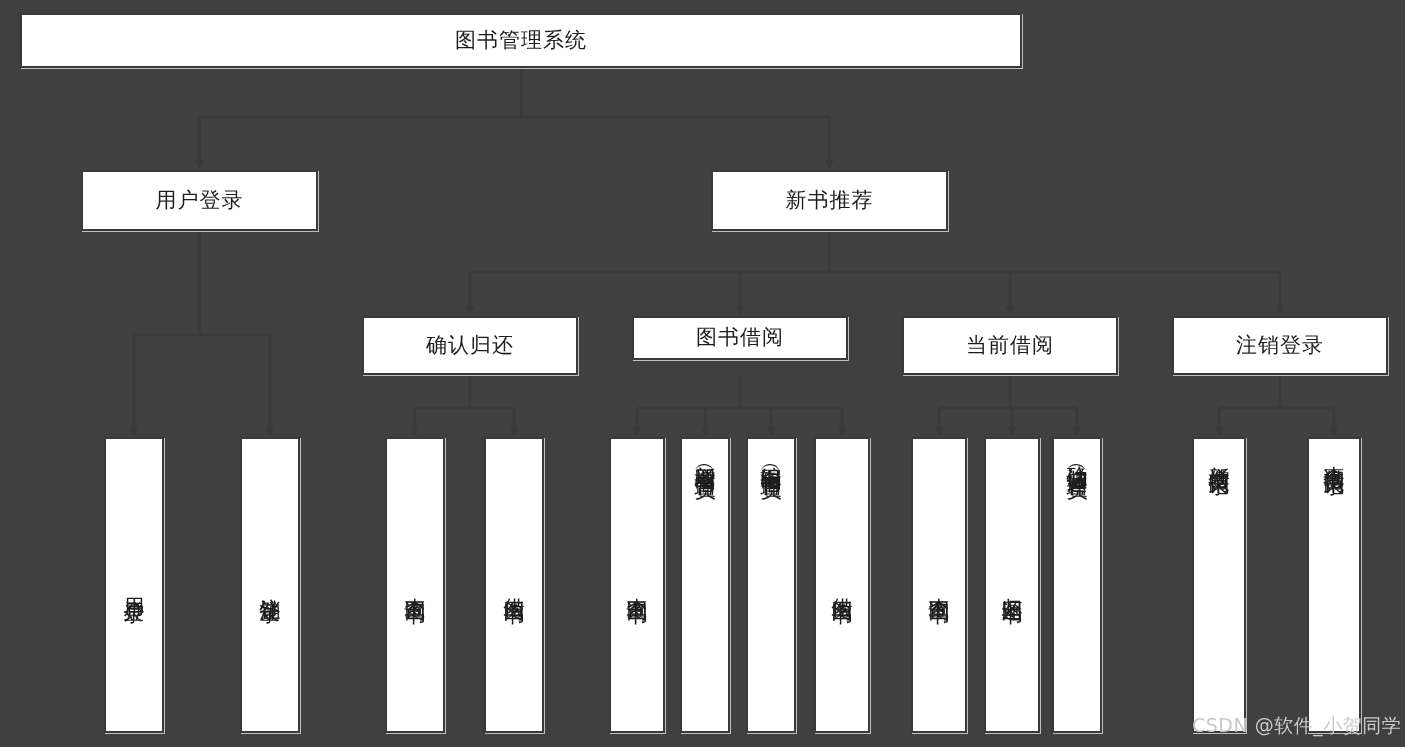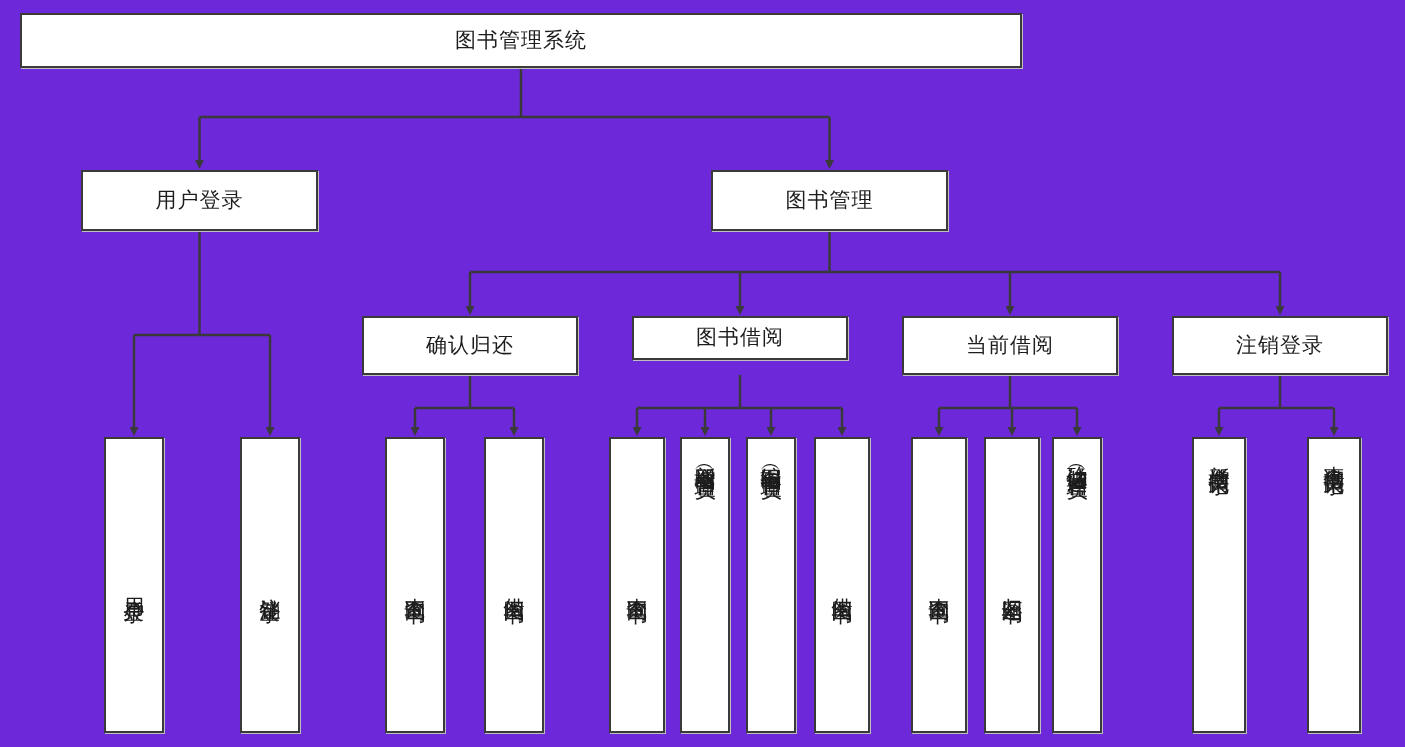--- a/index.html
+++ b/index.html
@@ -7,21 +7,21 @@
     padding: 0;
     background: #ffffff;
   }
   body {
     font-family: "DejaVu Sans", "Liberation Sans", sans-serif;
   }
   #canvas {
     position: relative;
     width: 1405px;
     height: 747px;
-    background: #6d28d9;
+    background: #404040;
     overflow: hidden;
   }
   #wires {
     position: absolute;
     left: 0;
     top: 0;
     width: 1405px;
     height: 747px;
     pointer-events: none;
   }
@@ -112,21 +112,21 @@
   </svg>
 
   <div id="nodes">
       <div class="node horiz" style="left: 20px; top: 13px; width: 1002px; height: 55px;">
         <span>图书管理系统</span>
       </div>
       <div class="node horiz" style="left: 81px; top: 170px; width: 237px; height: 61px;">
         <span>用户登录</span>
       </div>
       <div class="node horiz" style="left: 711px; top: 170px; width: 237px; height: 61px;">
-        <span>图书管理</span>
+        <span>新书推荐</span>
       </div>
       <div class="node horiz" style="left: 362px; top: 316px; width: 216px; height: 59px;">
         <span>确认归还</span>
       </div>
       <div class="node horiz" style="left: 632px; top: 316px; width: 216px; height: 44px;">
         <span>图书借阅</span>
       </div>
       <div class="node horiz" style="left: 902px; top: 316px; width: 216px; height: 59px;">
         <span>当前借阅</span>
       </div>
@@ -167,13 +167,14 @@
         <span class="vlabel">确认归还（管理员）</span>
       </div>
       <div class="node vert" style="left: 1192px; top: 437px; width: 54px; height: 296px;">
         <span class="vlabel">新增借阅记录</span>
       </div>
       <div class="node vert" style="left: 1307px; top: 437px; width: 54px; height: 296px;">
         <span class="vlabel">查询借阅记录</span>
       </div>
     </div>
 
+  <div class="watermark" style="left: 1192px; top: 713px;">CSDN @软件_小贺同学</div>
 </div>
 
 </body></html>

